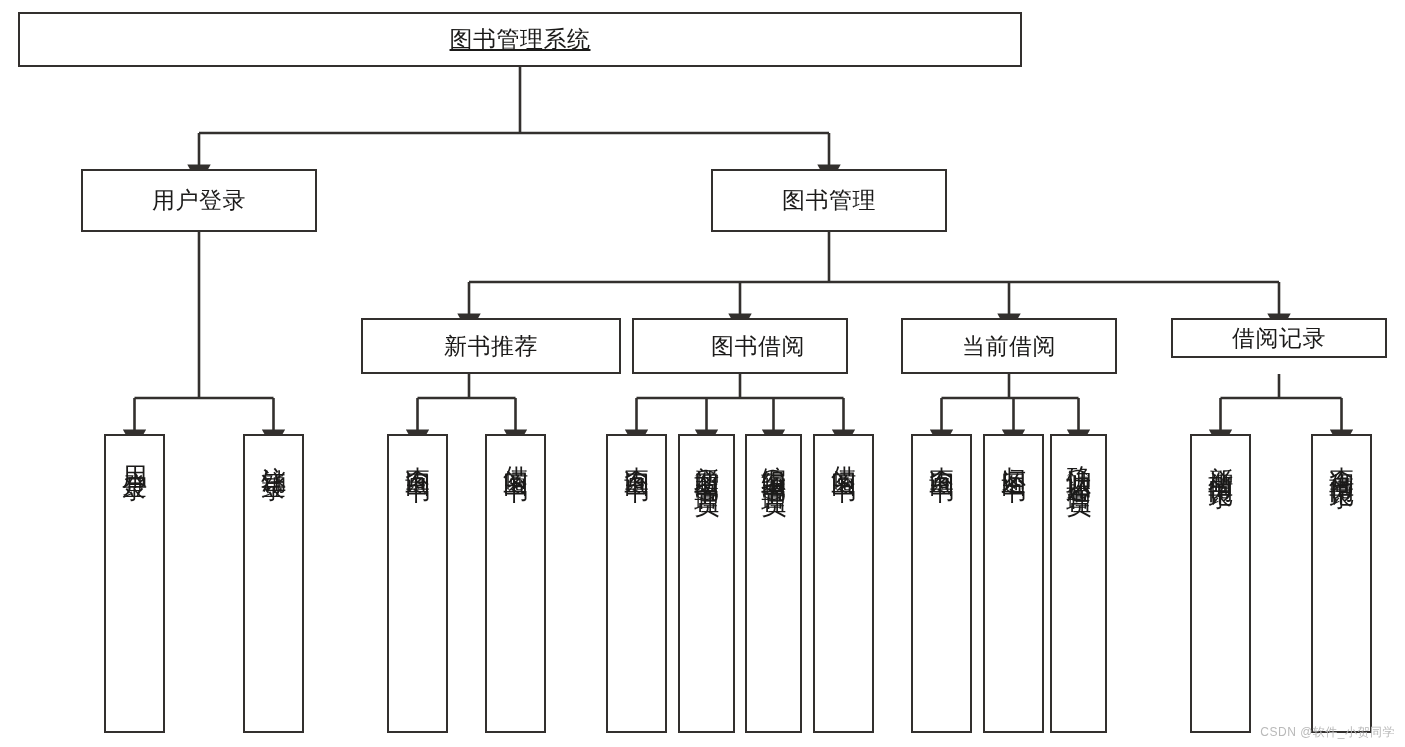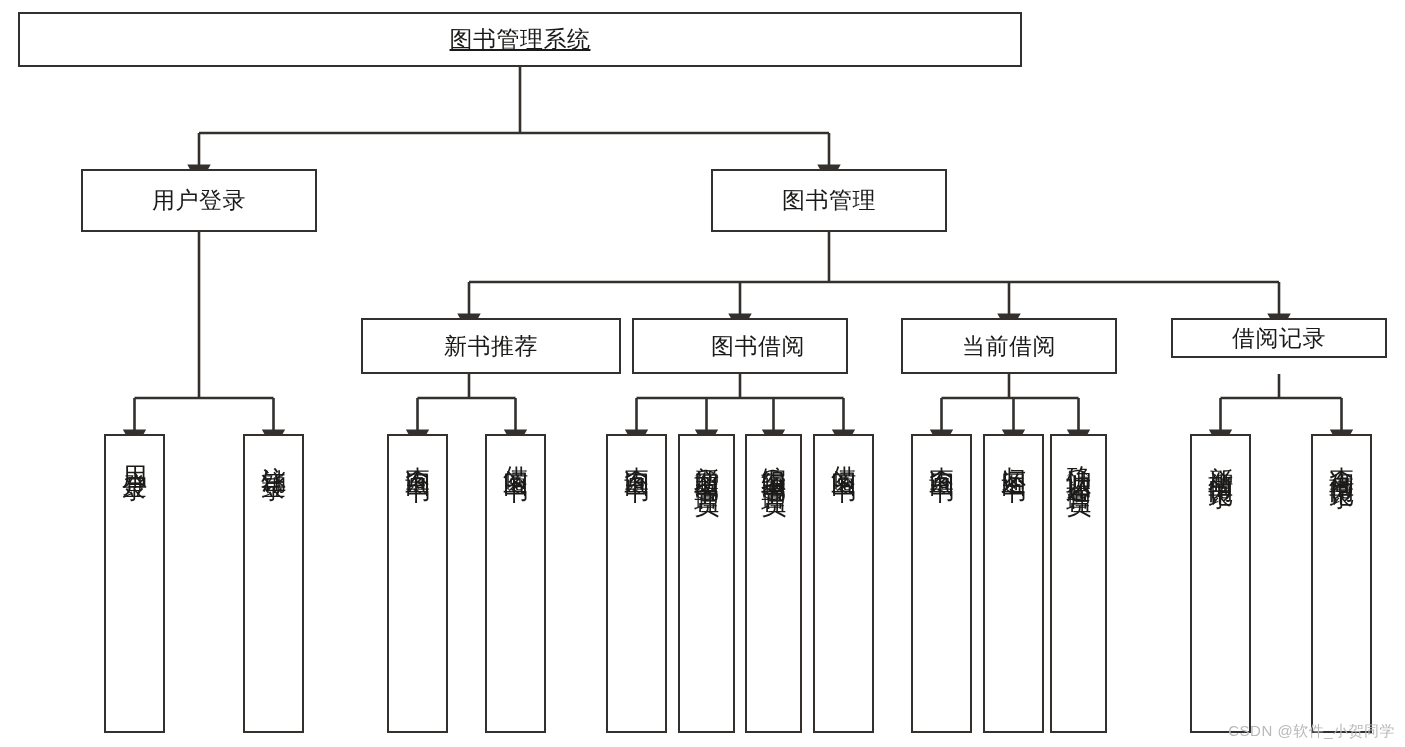--- a/index.html
+++ b/index.html
@@ -49,21 +49,21 @@
     text-orientation: upright;
     font-size: 25px;
     line-height: 1.02;
     letter-spacing: 4px;
     white-space: nowrap;
   }
   .watermark {
     position: absolute;
     right: 10px;
     bottom: 6px;
-    font-size: 15px;
+    font-size: 12px;
     color: #b9b9b9;
     letter-spacing: 0.5px;
     white-space: nowrap;
   }
 </style>
 </head>
 <body>
 
 <div id="canvas">
   <svg id="wires" viewBox="0 0 1405 747">

